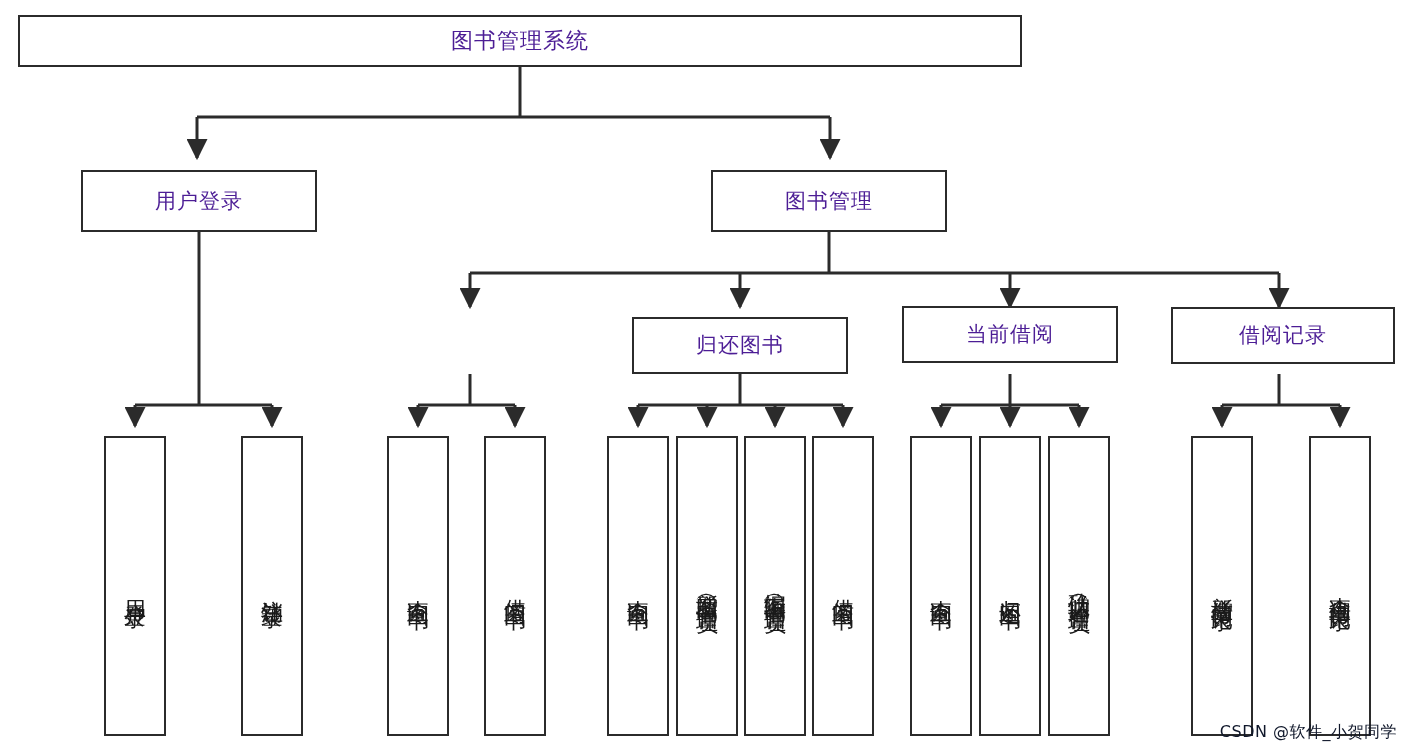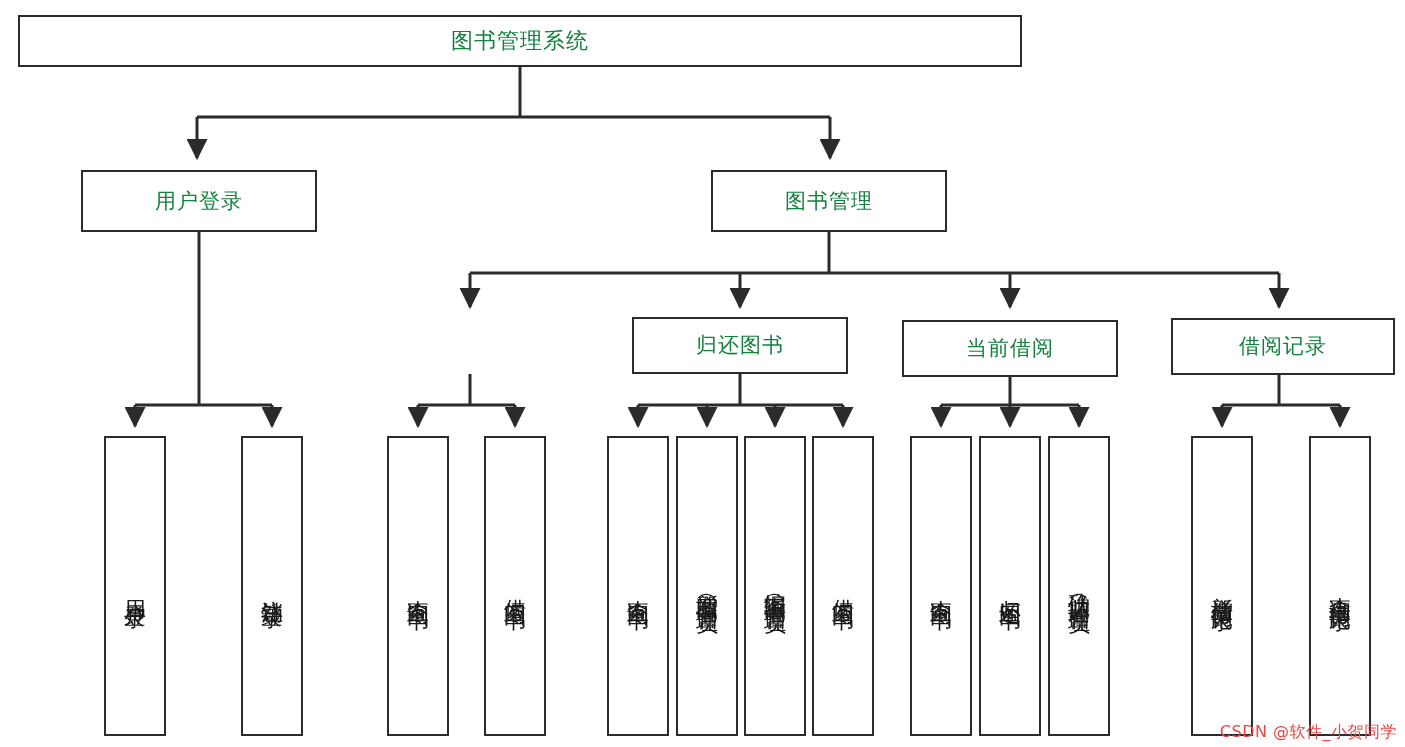--- a/index.html
+++ b/index.html
@@ -19,21 +19,21 @@
     border:2.5px solid #2b2b2b;
     display:flex;
     align-items:center;
     justify-content:center;
     text-align:center;
   }
   .node .node-label{
     font-size:21px;
     line-height:1.25;
     letter-spacing:1px;
-    color:#15803d;
+    color:#4c1d95;
     white-space:nowrap;
   }
   .node.root .node-label{font-size:22px;}
   .node.level2 .node-label{font-size:21px;}
   .node.level3 .node-label{font-size:21px;}
 
   
   .leaf{
     position:absolute;
     box-sizing:border-box;
@@ -53,21 +53,21 @@
     color:#1a1a1a;
     white-space:nowrap;
     text-align:center;
   }
 
   .watermark{
     position:absolute;
     right:8px;
     bottom:4px;
     font-size:16px;
-    color:#ef4444;
+    color:#0f172a;
     letter-spacing:0.5px;
     white-space:nowrap;
     user-select:none;
   }
 </style>
 </head>
 <body>
 
 <div id="diagram-canvas">
 
@@ -128,24 +128,24 @@
   <div class="node level2" style="left:81px;top:170px;width:236px;height:62px;">
     <span class="node-label">用户登录</span>
   </div>
   <div class="node level2" style="left:711px;top:170px;width:236px;height:62px;">
     <span class="node-label">图书管理</span>
   </div>
 
   <div class="node level3" style="left:632px;top:317px;width:216px;height:57px;">
     <span class="node-label">归还图书</span>
   </div>
-  <div class="node level3" style="left:902px;top:320px;width:216px;height:57px;">
+  <div class="node level3" style="left:902px;top:306px;width:216px;height:57px;">
     <span class="node-label">当前借阅</span>
   </div>
-  <div class="node level3" style="left:1171px;top:318px;width:224px;height:57px;">
+  <div class="node level3" style="left:1171px;top:307px;width:224px;height:57px;">
     <span class="node-label">借阅记录</span>
   </div>
 
   <div class="leaf" style="left:104px;top:436px;width:62px;height:300px;">
     <span class="leaf-label">用户登录</span>
   </div>
   <div class="leaf" style="left:241px;top:436px;width:62px;height:300px;">
     <span class="leaf-label">注销登录</span>
   </div>
 

